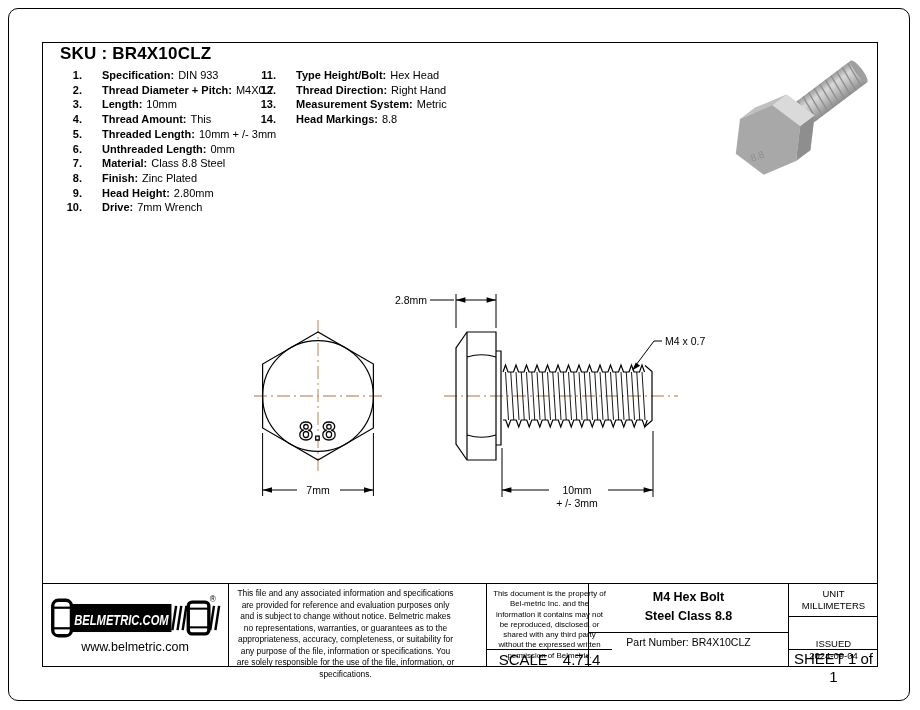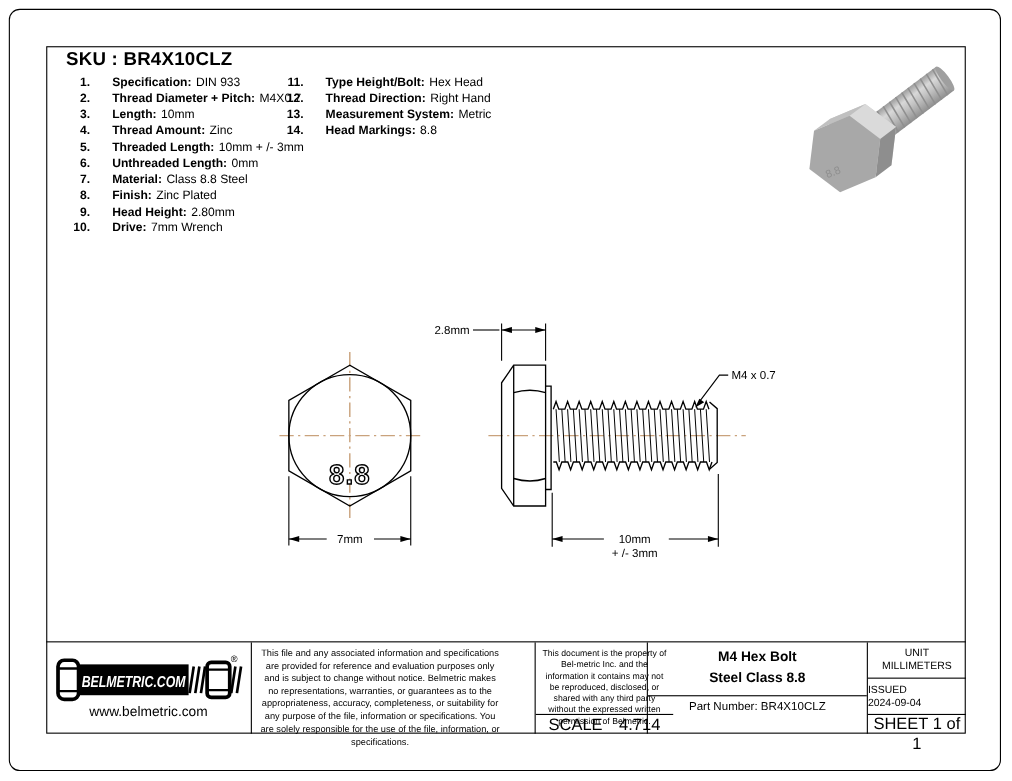--- a/index.html
+++ b/index.html
@@ -36,21 +36,21 @@
   .tb-col3{left:444px;width:126px;}
   .tb-col4{left:546px;width:200px;}
   .tb-col5{left:746px;width:90px;}
   .tb-sub{position:absolute;left:0;width:100%;box-sizing:border-box;border-top:1.4px solid #000;}
   .disclaimer{font-size:8.4px;line-height:11.55px;text-align:center;padding:4px 6px;}
   .property{font-size:7.9px;line-height:10.3px;text-align:center;padding:5px 4px;}
   .scale-row{top:65px;height:19px;display:flex;align-items:center;justify-content:center;gap:15px;font-size:15px;border-top:1.4px solid #000;}
   .product{font-weight:bold;font-size:12.5px;line-height:19px;text-align:center;padding-top:4px;}
   .partnum{top:48px;height:19px;font-weight:normal;font-size:10.5px;text-align:center;line-height:18px;}
   .unitbox{top:0;height:32px;font-size:9.5px;text-align:center;line-height:11.5px;padding-top:4px;border-top:none;}
-  .issuedbox{top:32px;height:33px;font-size:9.5px;text-align:left;line-height:11.5px;padding-top:5px;}
+  .issuedbox{top:32px;height:33px;font-size:9.5px;text-align:center;line-height:11.5px;padding-top:21px;}
   .sheetbox{top:65px;height:19px;font-size:15px;text-align:center;line-height:18px;}
   .website{position:absolute;left:0;top:56px;width:100%;text-align:center;font-size:12.5px;}
 </style>
 </head>
 <body>
 
 <div class="page">
 
   <div class="abs outer-border"></div>
   <div class="abs inner-frame"></div>
@@ -175,21 +175,21 @@
         <span class="spec-v">M4X0.7</span>
       </div>
     <div class="spec-row">
         <span class="spec-n">3.</span>
         <span class="spec-l">Length:</span>
         <span class="spec-v">10mm</span>
       </div>
     <div class="spec-row">
         <span class="spec-n">4.</span>
         <span class="spec-l">Thread Amount:</span>
-        <span class="spec-v">Zinc</span>
+        <span class="spec-v">This</span>
       </div>
     <div class="spec-row">
         <span class="spec-n">5.</span>
         <span class="spec-l">Threaded Length:</span>
         <span class="spec-v">10mm + /- 3mm</span>
       </div>
     <div class="spec-row">
         <span class="spec-n">6.</span>
         <span class="spec-l">Unthreaded Length:</span>
         <span class="spec-v">0mm</span>

